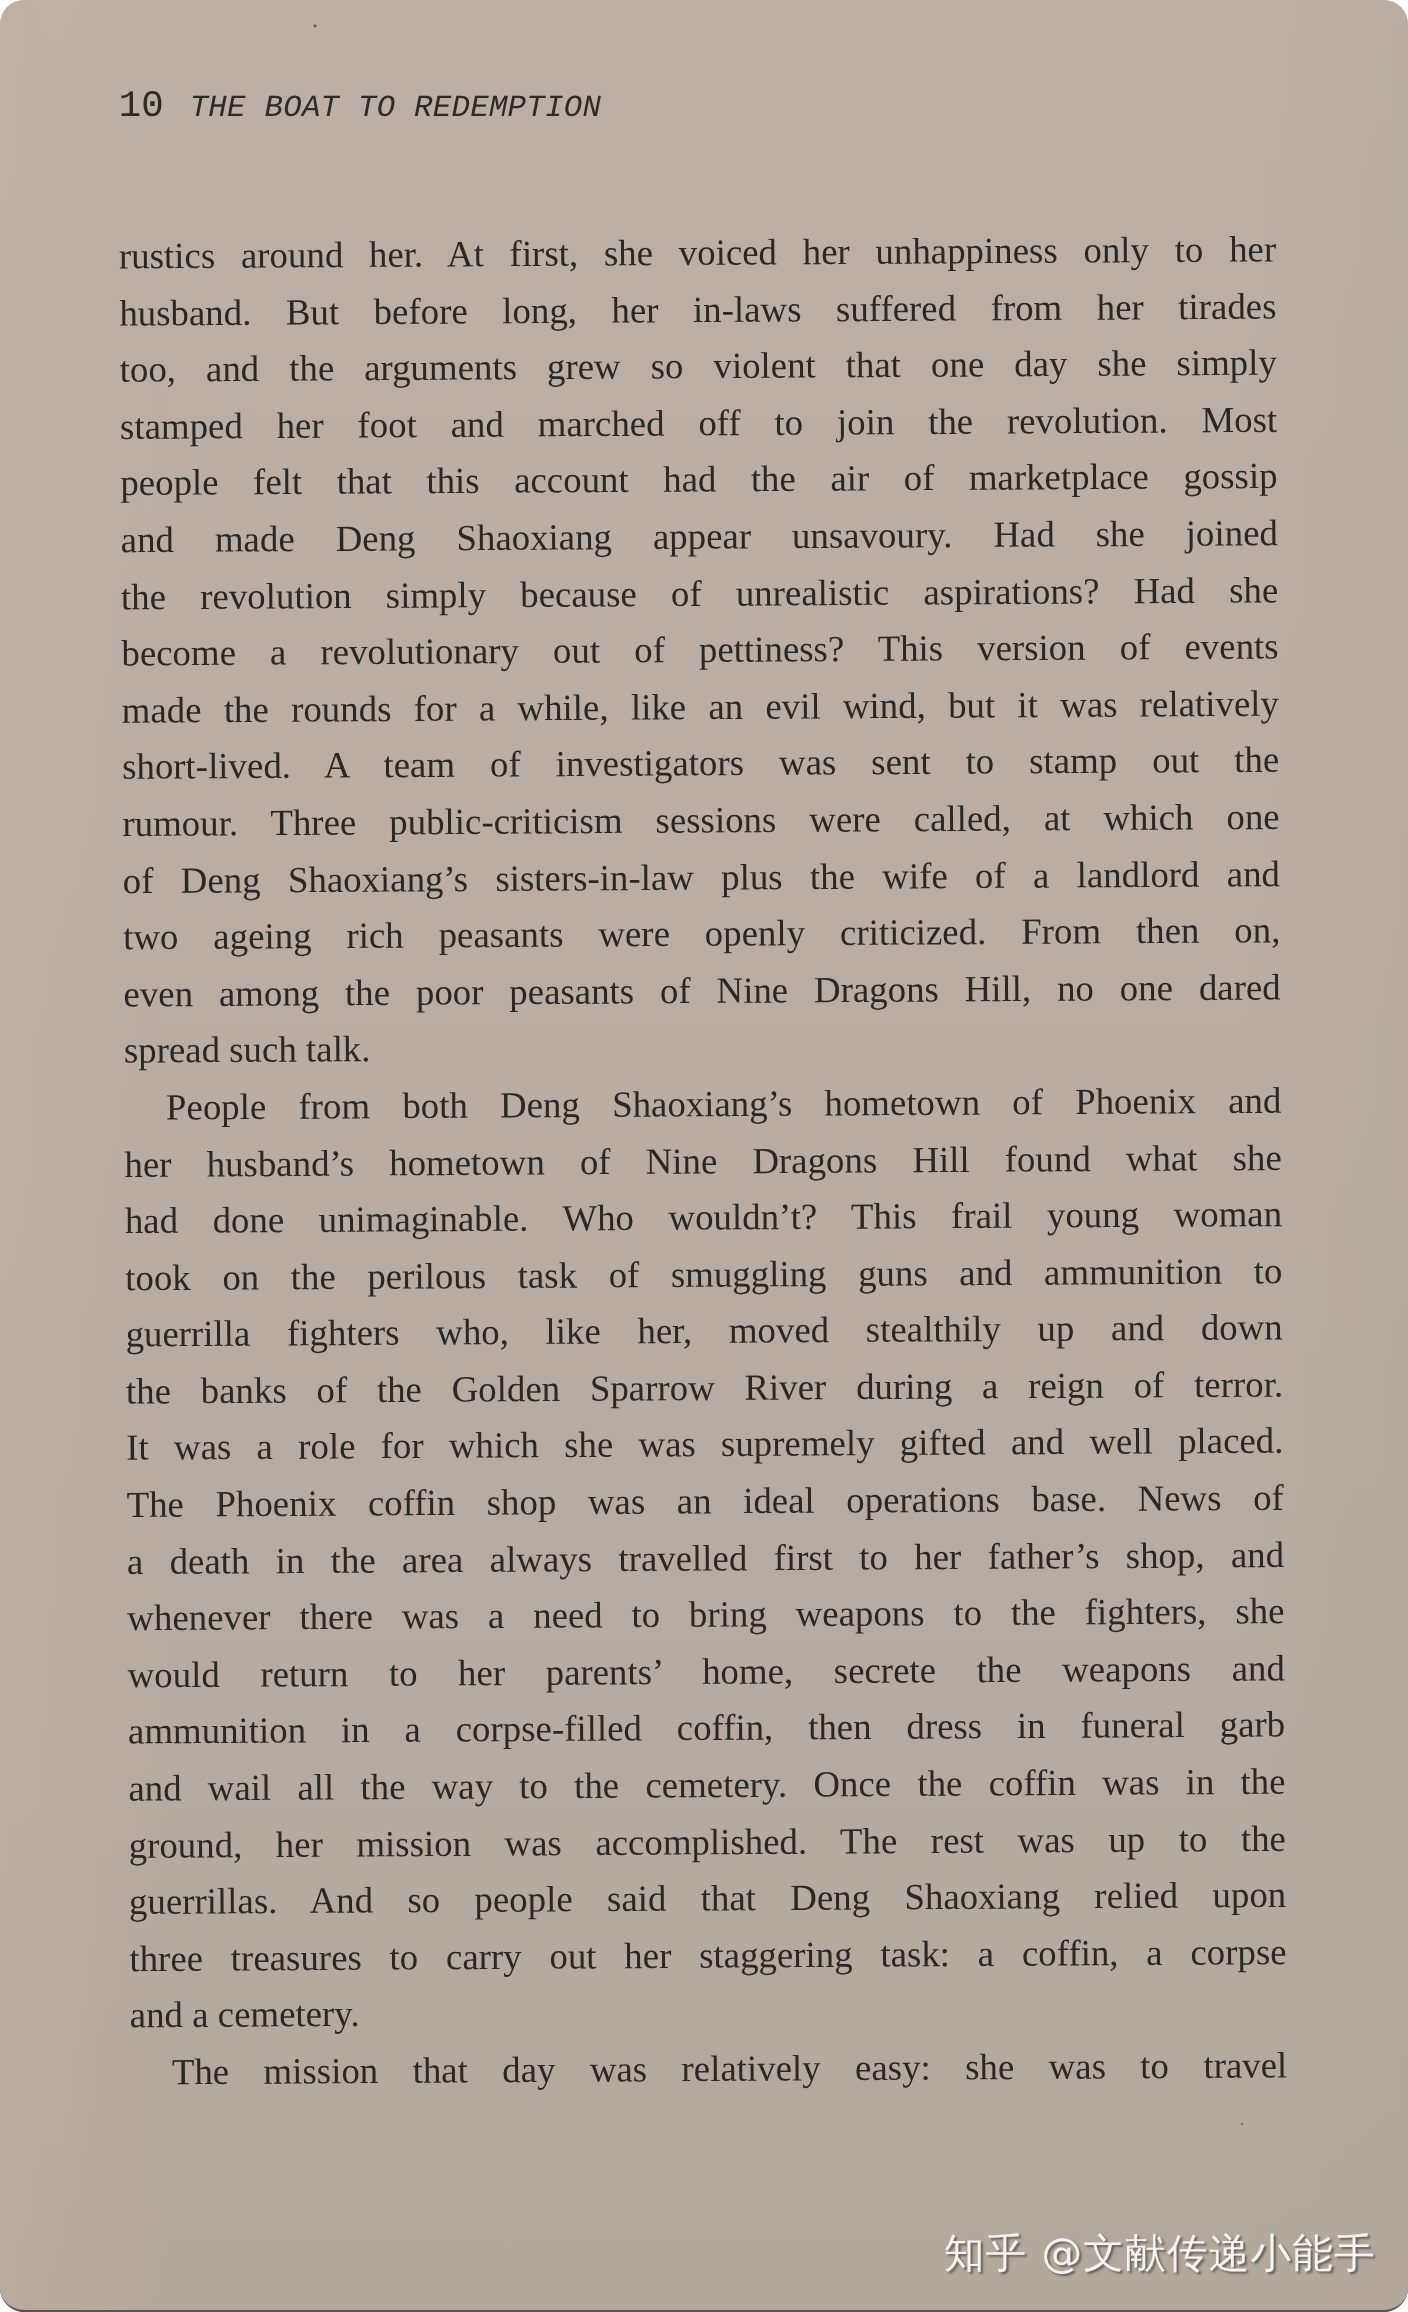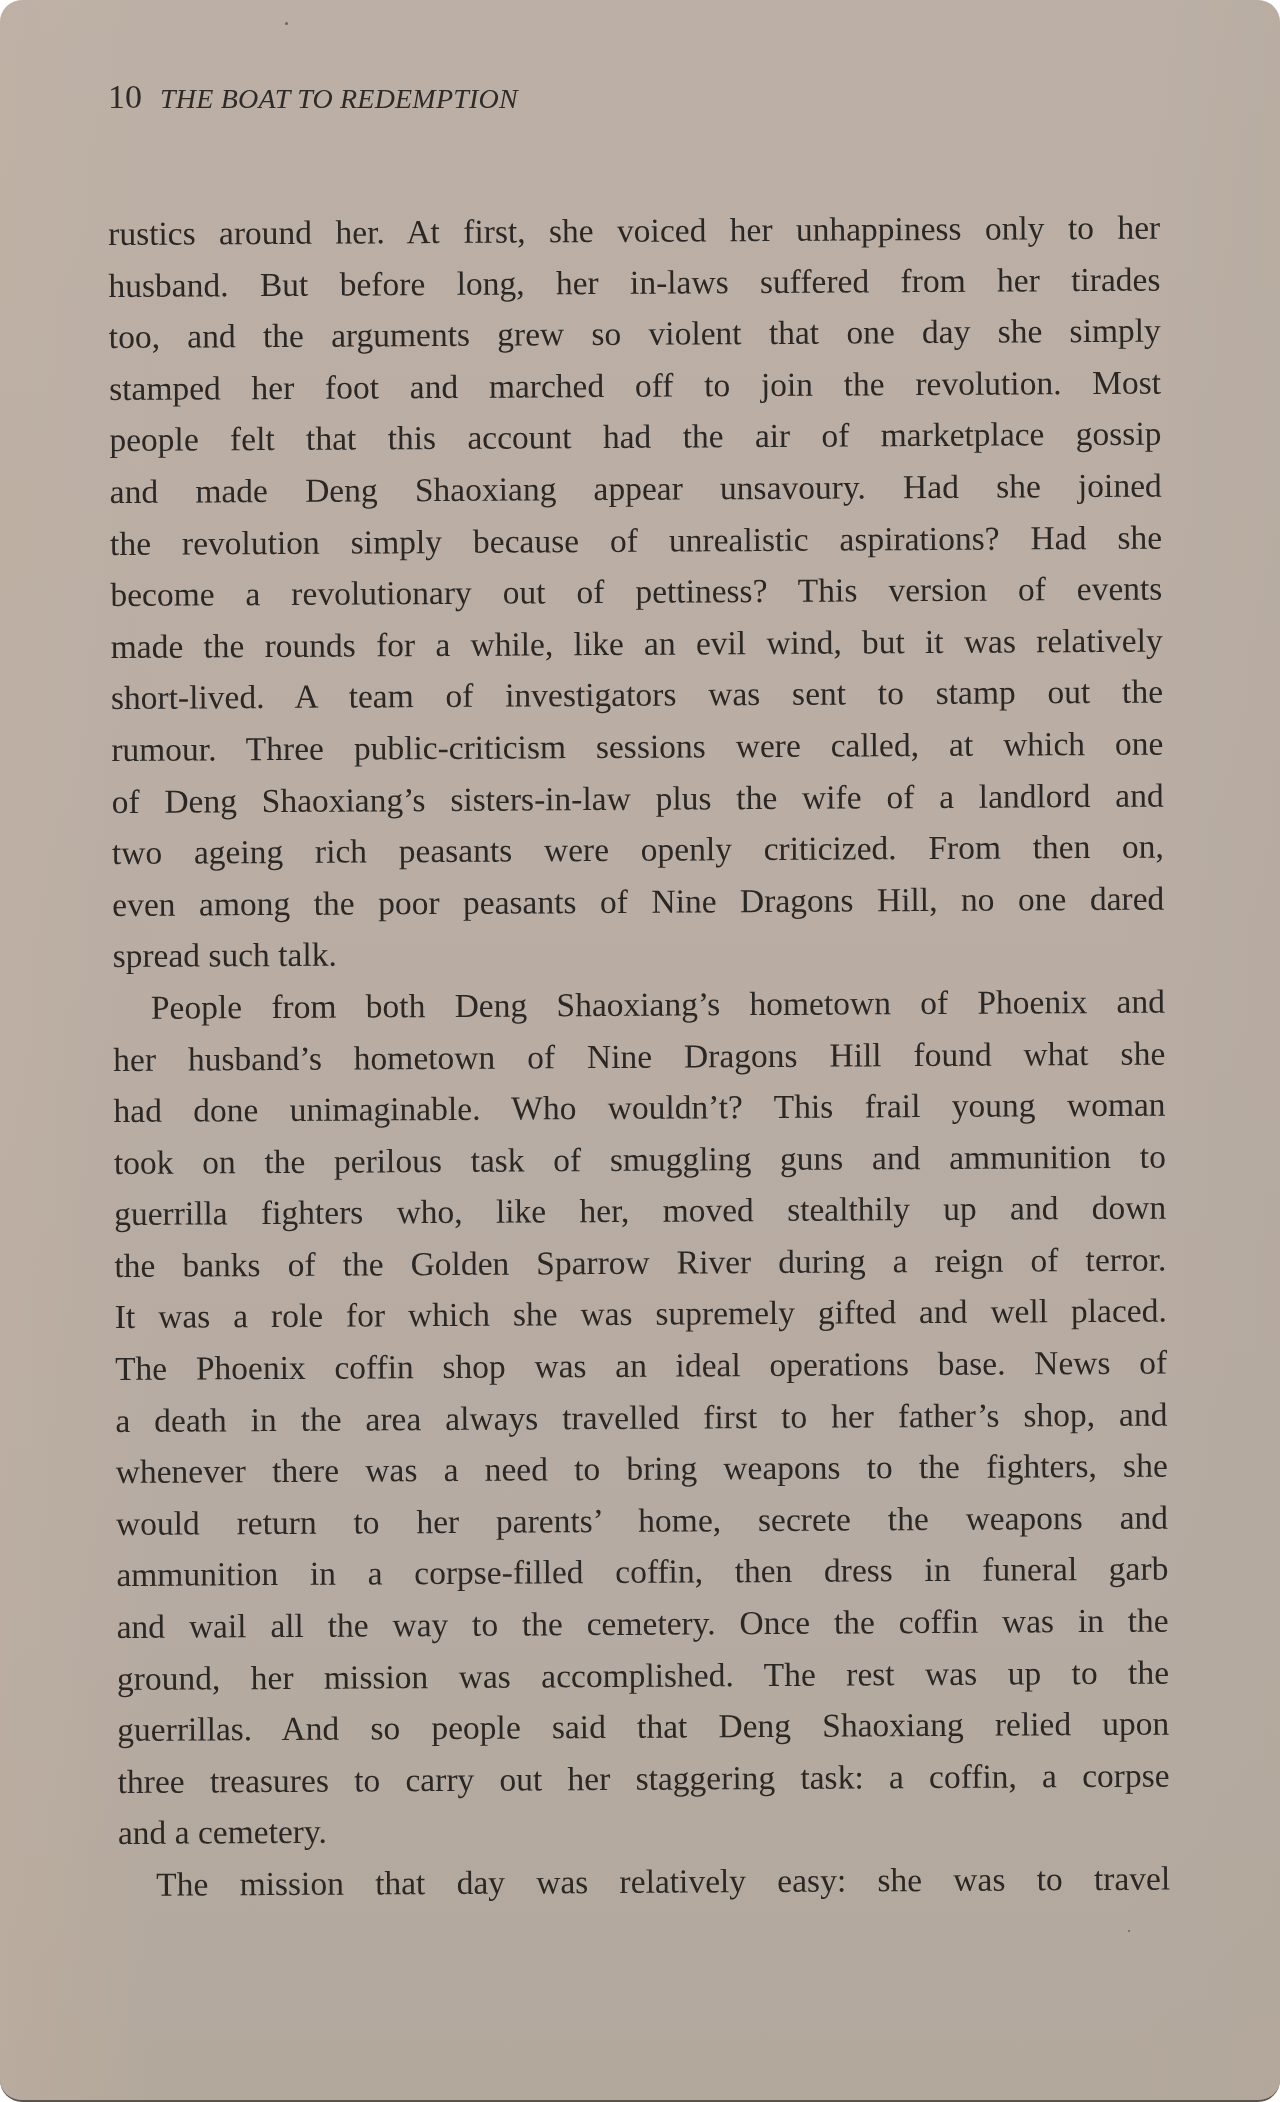--- a/index.html
+++ b/index.html
@@ -23,21 +23,21 @@
       background:
         linear-gradient(90deg, rgba(196,178,160,0.35) 0%, rgba(190,176,166,0.0) 12%, rgba(182,172,164,0.0) 88%, rgba(176,166,150,0.25) 100%),
         linear-gradient(180deg, #bcb0a6 0%, #b9ada4 40%, #b6aba2 75%, #b3a89c 100%);
       border-bottom: 2px solid #5a544e;
       overflow: hidden;
     }
     .running-head {
       position: absolute;
       left: 108px;
       top: 78px;
-      font-family: Liberation Serif, serif;
+      font-family: Liberation Mono, monospace;
       color: #2e2a27;
       white-space: nowrap;
     }
     .running-head .folio {
       font-size: 34px;
       margin-right: 14px;
       vertical-align: baseline;
     }
     .running-head .title {
       font-size: 28px;
@@ -131,13 +131,14 @@
     <span class="line">would return to her parents’ home, secrete the weapons and</span>
     <span class="line">ammunition in a corpse-filled coffin, then dress in funeral garb</span>
     <span class="line">and wail all the way to the cemetery. Once the coffin was in the</span>
     <span class="line">ground, her mission was accomplished. The rest was up to the</span>
     <span class="line">guerrillas. And so people said that Deng Shaoxiang relied upon</span>
     <span class="line">three treasures to carry out her staggering task: a coffin, a corpse</span>
     <span class="line last">and a cemetery.</span>
     <span class="line indent">The mission that day was relatively easy: she was to travel</span>
   </div>
 
+  <div class="watermark">知乎 @文献传递小能手</div>
 </div>
 
 </body></html>

